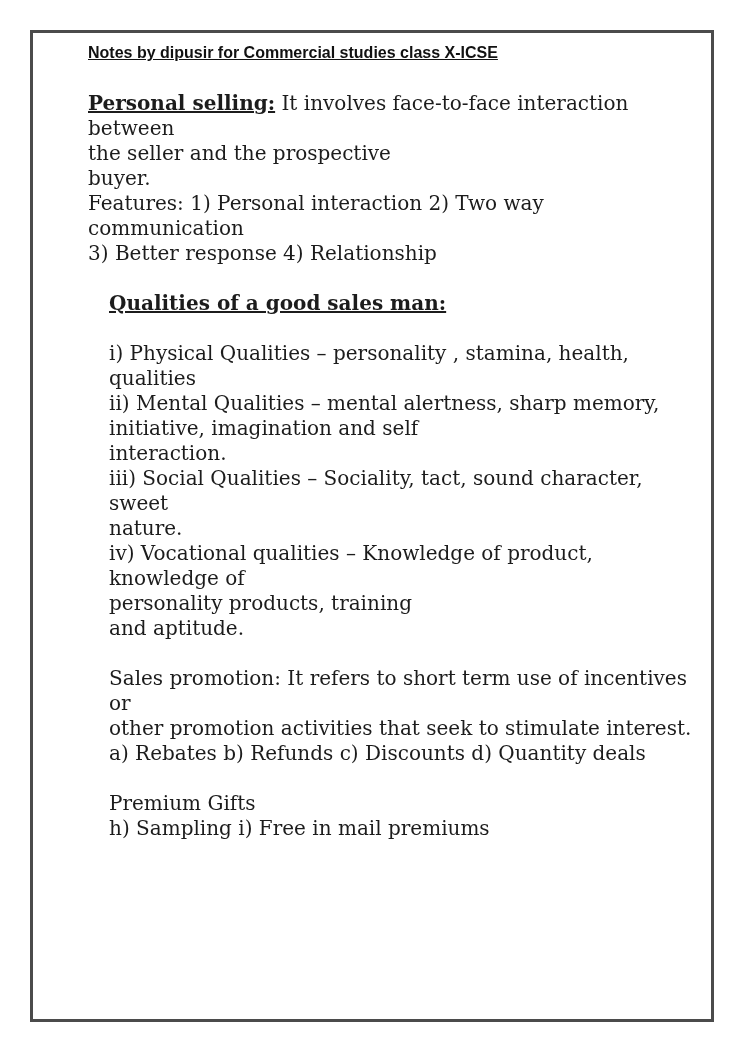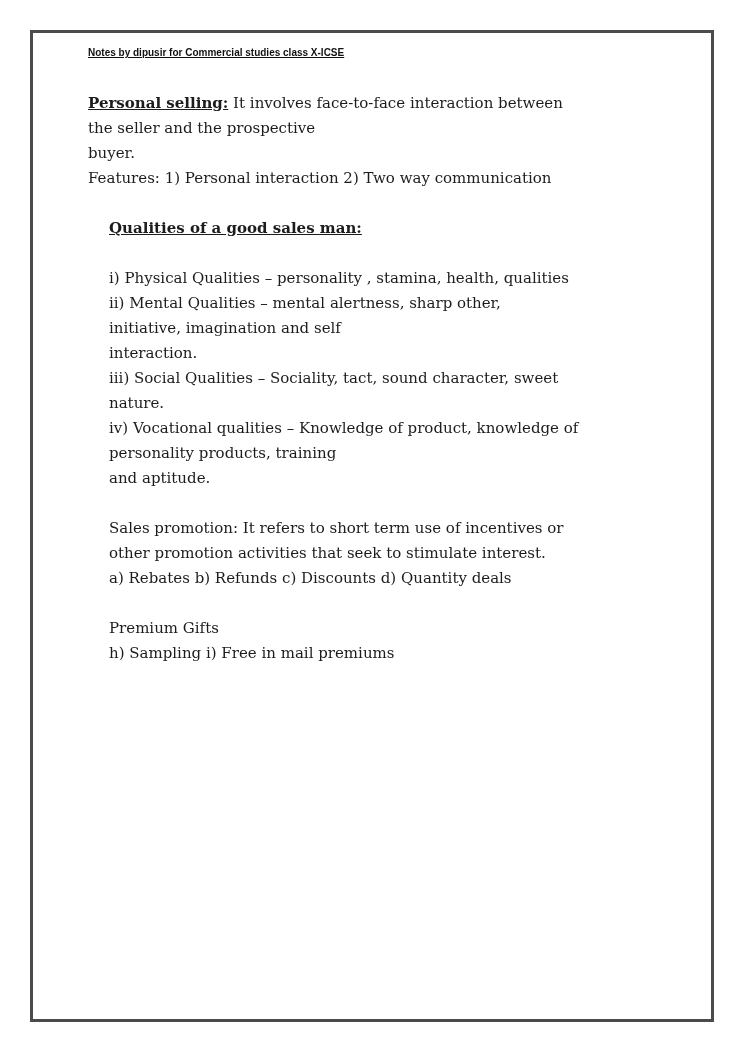--- a/index.html
+++ b/index.html
@@ -31,28 +31,28 @@
   }
   .content {
     position: absolute;
     left: 55px;
     top: 11px;
     right: 12px;
   }
   .doc-header {
     font-family: "Liberation Sans", sans-serif;
     font-weight: bold;
-    font-size: 10px;
+    font-size: 16px;
     line-height: 18px;
     text-decoration: underline;
     color: #111111;
   }
   .doc-body {
     margin-top: 29px;
-    font-size: 15px;
+    font-size: 20px;
     line-height: 25px;
   }
   .doc-body p {
     margin: 0;
   }
   .doc-body p + p {
     margin-top: 25px; 
     margin-left: 21px;
   }
   .bold { font-weight: normal; }
@@ -74,29 +74,30 @@
 
       <div class="doc-header">Notes by dipusir for Commercial studies class X-ICSE</div>
 
       <div class="doc-body">
 
         <p>
           <span class="bold-underline">Personal selling:</span><span> It involves face-to-face interaction between</span><br>
           <span>the seller and the prospective</span><br>
           <span>buyer.</span><br>
           <span class="bold">Features:</span><span> 1) Personal interaction 2) Two way communication</span><br>
+          <span>3) Better response 4) Relationship</span>
         </p>
 
         <p>
           <span class="section-heading">Qualities of a good sales man:</span>
         </p>
 
         <p>
           <span>i) Physical Qualities – personality , stamina, health, qualities</span><br>
-          <span>ii) Mental Qualities – mental alertness, sharp other,</span><br>
+          <span>ii) Mental Qualities – mental alertness, sharp memory,</span><br>
           <span>initiative, imagination and self</span><br>
           <span>interaction.</span><br>
           <span>iii) Social Qualities – Sociality, tact, sound character, sweet</span><br>
           <span>nature.</span><br>
           <span>iv) Vocational qualities – Knowledge of product, knowledge of</span><br>
           <span>personality products, training</span><br>
           <span>and aptitude.</span>
         </p>
 
         <p>

